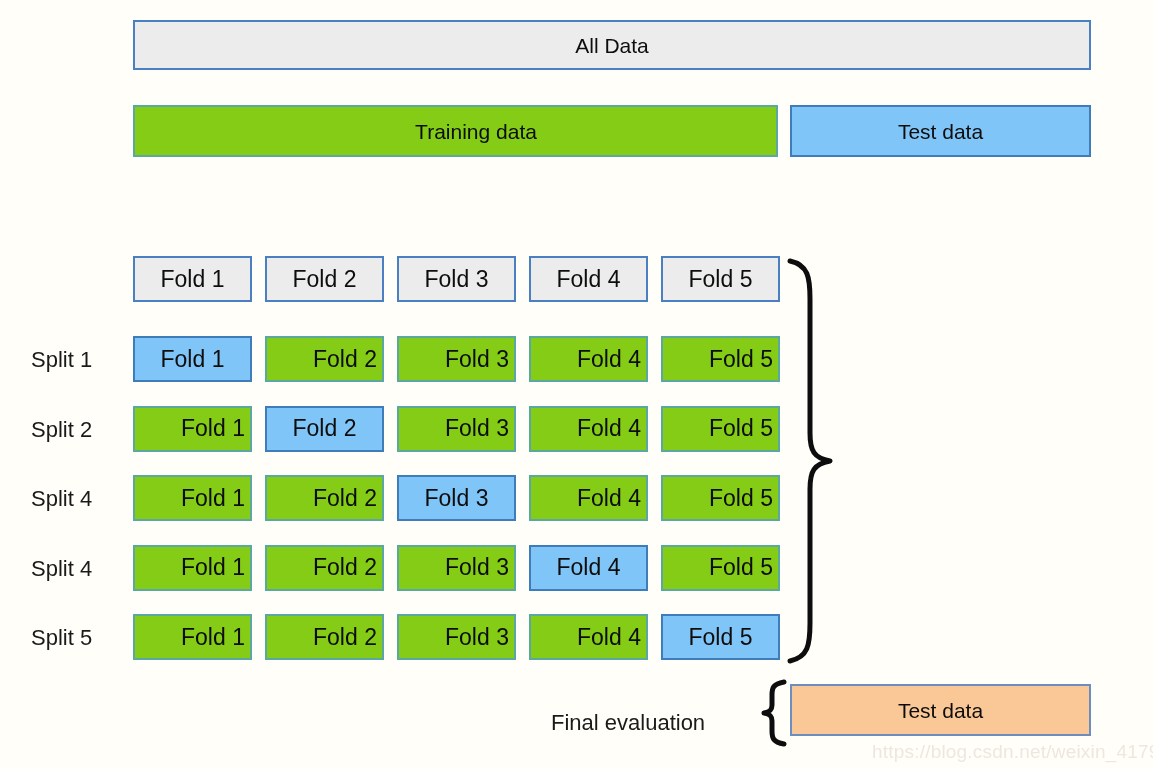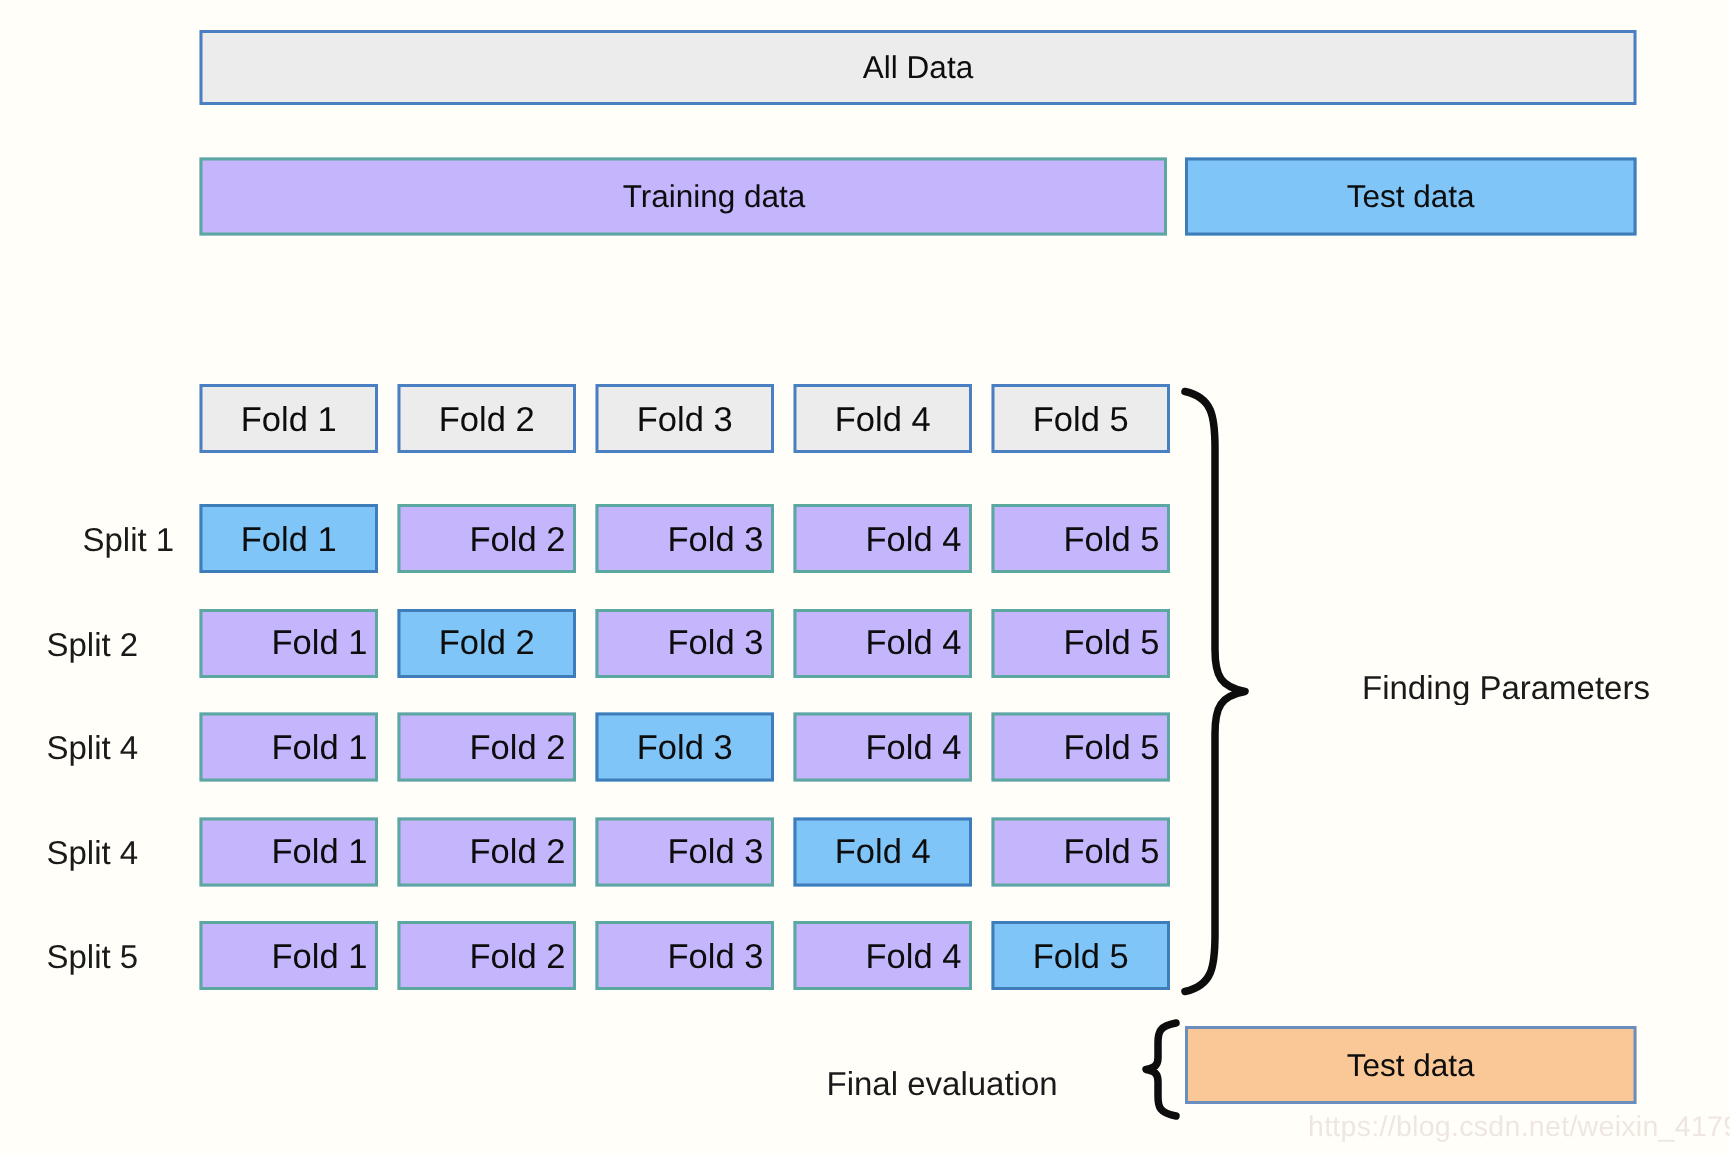--- a/index.html
+++ b/index.html
@@ -11,37 +11,36 @@
     width: 1153px;
     height: 769px;
     background: #fffef9;
     font-family: "Liberation Sans", sans-serif;
     overflow: hidden;
   }
   #stage {
     position: relative;
     width: 1153px;
     height: 769px;
-    text-align: center;
   }
 
   .box {
     position: absolute;
     box-sizing: border-box;
     border: 2px solid #4a7fc1;
     display: flex;
     align-items: center;
     justify-content: center;
     color: #0d0d0d;
     font-size: 21px;
     line-height: 1;
     white-space: nowrap;
   }
   .box.grey   { background: #ececec; }
-  .box.green  { background: #c4b5fd; border-color: #5aa8a0; padding-left: 41px; }
+  .box.green  { background: #84cc16; border-color: #5aa8a0; padding-left: 41px; }
   .box.blue   { background: #80c5f7; border-color: #3e7cba; }
   .box.orange { background: #fac896; border-color: #6c8ebf; }
 
   .fold {
     font-size: 23px;
     border-width: 2px;
   }
 
   .plain-label {
     position: absolute;
@@ -103,21 +102,21 @@
       </div>
       <div class="box grey fold" style="left: 529px; top: 256px; width: 119px; height: 46px;">
         <span>Fold 4</span>
       </div>
       <div class="box grey fold" style="left: 661px; top: 256px; width: 119px; height: 46px;">
         <span>Fold 5</span>
       </div>
     </div>
 
   <div id="split-rows">
-      <div class="plain-label" style="left: 31px; top: 349px; margin-left: 24px;">Split 1</div>
+      <div class="plain-label" style="left: 31px; top: 349px;">Split 1</div>
       <div class="box fold blue" style="left: 133px; top: 336px; width: 119px; height: 46px;">
         <span>Fold 1</span>
       </div>
       <div class="box fold green" style="left: 265px; top: 336px; width: 119px; height: 46px;">
         <span>Fold 2</span>
       </div>
       <div class="box fold green" style="left: 397px; top: 336px; width: 119px; height: 46px;">
         <span>Fold 3</span>
       </div>
       <div class="box fold green" style="left: 529px; top: 336px; width: 119px; height: 46px;">
@@ -195,21 +194,20 @@
   <svg class="brace-svg" style="left:784px; top:255px; width:52px; height:412px;" viewBox="0 0 52 412" preserveAspectRatio="none">
     <path d="M 6 6
              C 24 10, 26 22, 26 44
              L 26 178
              C 26 196, 30 203, 46 206
              C 30 209, 26 216, 26 234
              L 26 368
              C 26 390, 24 402, 6 406" stroke-width="5"></path>
   </svg>
 
-  <div class="plain-label clip-right" style="left:855px; top:448px; width:298px;">Finding Parameters</div>
 
   <div class="plain-label" style="left:551px; top:712px;">Final evaluation</div>
 
   <svg class="brace-svg" style="left:760px; top:679px; width:30px; height:68px;" viewBox="0 0 30 68" preserveAspectRatio="none">
     <path d="M 24 3
              C 13 5, 12 9, 12 16
              L 12 26
              C 12 31, 10 33, 4 34
              C 10 35, 12 37, 12 42
              L 12 52

